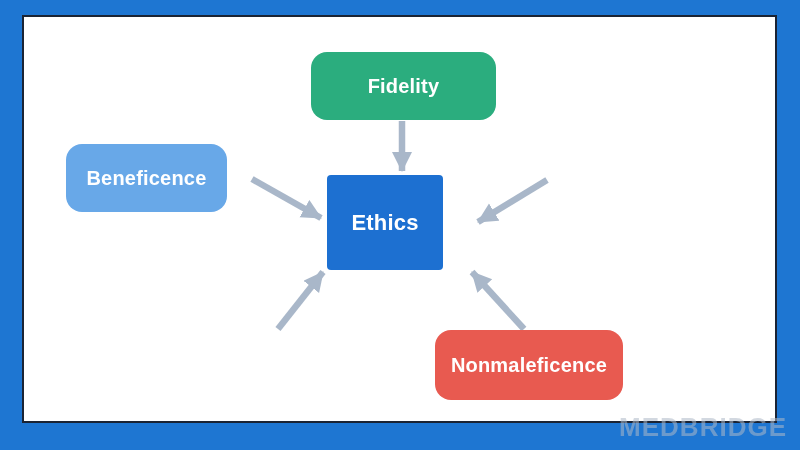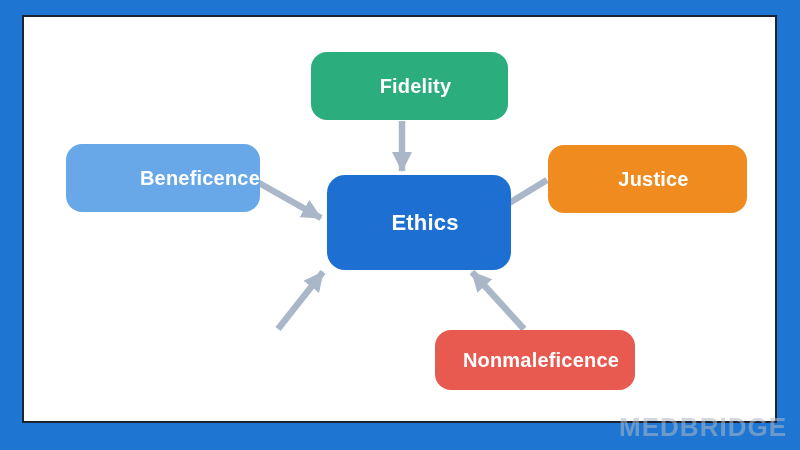--- a/index.html
+++ b/index.html
@@ -36,28 +36,27 @@
   .node {
     position: absolute;
     display: flex;
     align-items: center;
     justify-content: center;
     border-radius: 16px;
     color: #ffffff;
     font-weight: bold;
     font-size: 20px;
     letter-spacing: 0.2px;
-    padding-left: 12px;
   }
   .node-fidelity       { left: 311px; top: 52px;  width: 185px; height: 68px; }
-  .node-beneficence    { left: 66px;  top: 144px; width: 182px; height: 68px; justify-content: flex-end; }
+  .node-beneficence    { left: 66px;  top: 144px; width: 161px; height: 68px; }
   .node-justice        { left: 548px; top: 145px; width: 187px; height: 68px; }
-  .node-ethics         { left: 327px; top: 175px; width: 172px; height: 95px; border-radius: 18px; font-size: 22px; }
+  .node-ethics         { left: 327px; top: 175px; width: 116px; height: 95px; border-radius: 4px; font-size: 22px; }
   .node-autonomy       { left: 175px; top: 330px; width: 188px; height: 70px; }
-  .node-nonmaleficence { left: 435px; top: 330px; width: 188px; height: 60px; }
+  .node-nonmaleficence { left: 435px; top: 330px; width: 188px; height: 70px; }
   .watermark {
     position: absolute;
     right: 13px;
     top: 412px;
     font-size: 26px;
     letter-spacing: 1px;
     font-weight: bold;
     color: rgba(173, 184, 199, 0.55);
     z-index: 5;
     user-select: none;
@@ -83,23 +82,20 @@
     </svg>
 
   <div class="node node-fidelity" style="background-color: rgb(43, 173, 126);">
     <span>Fidelity</span>
   </div>
 
   <div class="node node-beneficence" style="background-color: rgb(104, 168, 232);">
     <span>Beneficence</span>
   </div>
 
-  <div class="node node-justice" style="background-color: rgb(240, 139, 31);">
-    <span>Justice</span>
-  </div>
 
   <div class="node node-ethics" style="background-color: rgb(29, 112, 209);">
     <span>Ethics</span>
   </div>
 
 
   <div class="node node-nonmaleficence" style="background-color: rgb(232, 90, 80);">
     <span>Nonmaleficence</span>
   </div>
 

